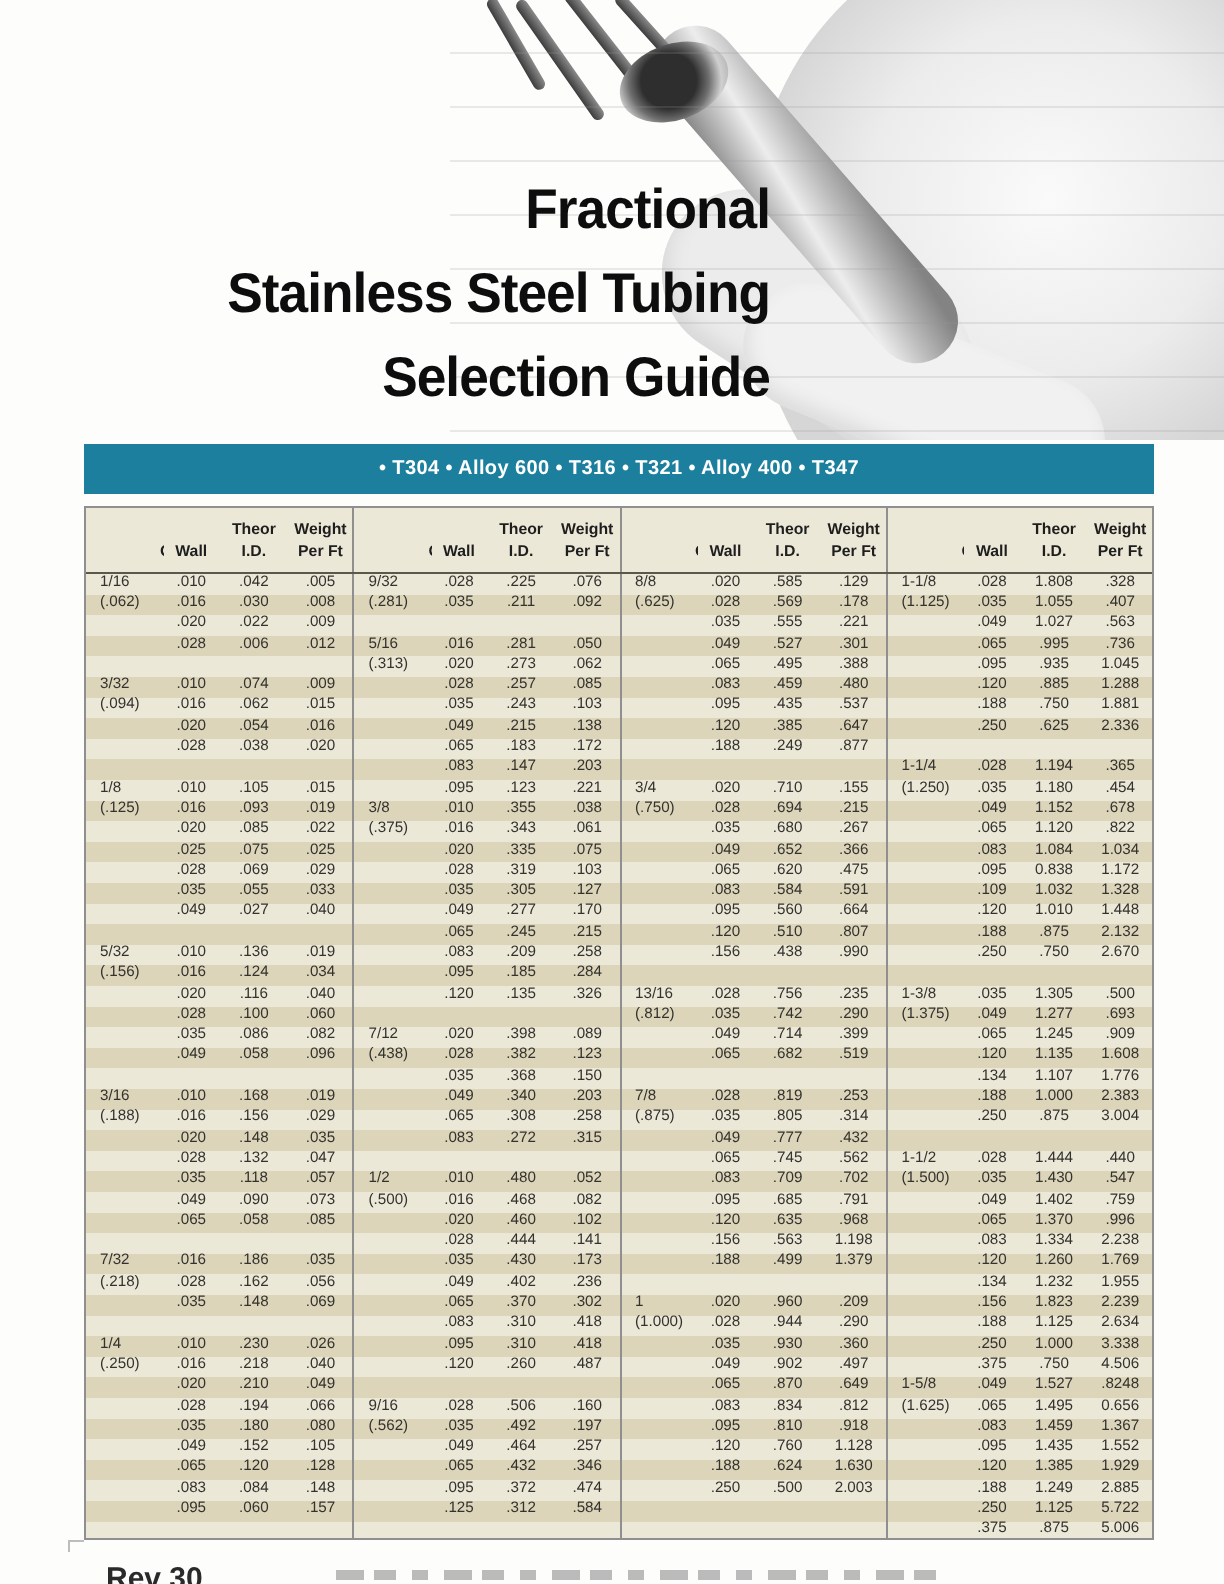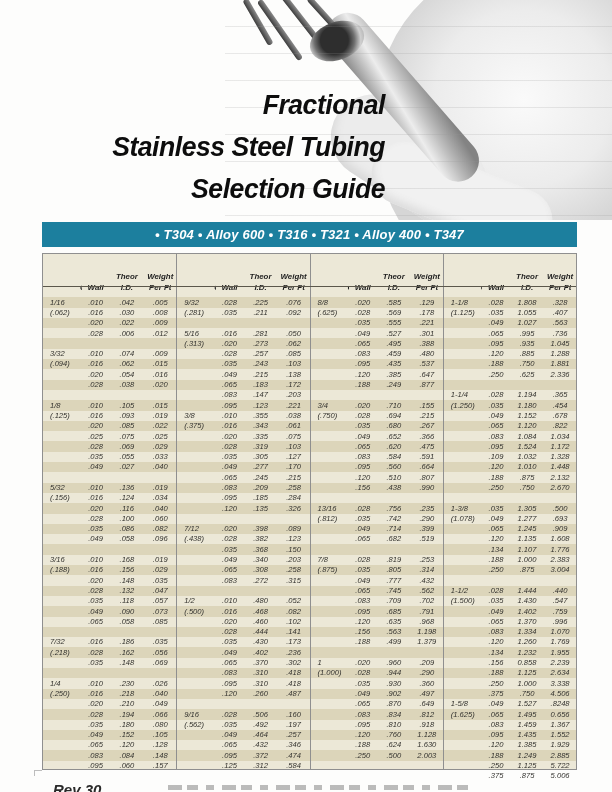--- a/index.html
+++ b/index.html
@@ -1,18 +1,18 @@
 <!DOCTYPE html>
 <html style="--banner: #1c7f9e; --row_light: #ece8d7; --row_dark: #dcd5ba; --border: #8f8f8f;"><head>
 <meta charset="utf-8">
 <style>
   html,body{margin:0;padding:0;}
   body{width:612px;height:792px;overflow:hidden;background:#fff;position:relative;
        font-family:"Liberation Sans", sans-serif;}
-  .page{position:absolute;inset:0;background:#fdfdfc;font-style:italic;}
+  .page{position:absolute;inset:0;background:#fdfdfc;}
 
   
   .photo{position:absolute;left:225px;top:0;width:387px;height:220px;overflow:hidden;}
   .photo .scanlines{position:absolute;inset:0;
      background:repeating-linear-gradient(to bottom, rgba(140,140,140,0) 0 26px, rgba(150,150,150,.20) 26px 27px);}
   .glove-main{position:absolute;right:-95px;top:-35px;width:340px;height:340px;
      background:radial-gradient(closest-side at 42% 42%, #fafafa, #ececec 62%, #d6d6d6);
      border-radius:46% 54% 42% 58%;transform:rotate(24deg);}
   .glove-thumb{position:absolute;right:118px;top:118px;width:170px;height:84px;background:#ececec;
      border-radius:44px;transform:rotate(33deg);box-shadow:inset 0 -6px 10px #d8d8d8;}
@@ -30,33 +30,33 @@
   .rod3{left:96px;top:-8px;height:46px;transform:rotate(-42deg);}
   .rod4{left:30px;top:-4px;height:52px;transform:rotate(-30deg);}
 
   
   .title{position:absolute;top:84px;left:0;width:385px;text-align:right;color:#0d0d0d;
      font-weight:bold;font-size:28px;line-height:42px;letter-spacing:-.5px;
      transform:scaleX(.95);transform-origin:100% 0;}
 
   
   .banner{position:absolute;left:42px;top:222px;width:535px;height:25px;background:var(--banner);
-     color:#fff;font-weight:bold;font-size:13px;line-height:25px;text-align:center;
+     color:#fff;font-weight:bold;font-size:10px;line-height:25px;text-align:center;
      letter-spacing:.2px;}
 
   
   .tablewrap{position:absolute;left:42px;top:253px;width:535px;height:517px;box-sizing:border-box;
      border:1px solid var(--border);background:var(--row_light);}
   .stripes{position:absolute;left:0;right:0;top:33px;bottom:0;
      background:repeating-linear-gradient(to bottom, var(--row_light) 0 10.3px, var(--row_dark) 10.3px 20.6px);}
   .hrule{position:absolute;left:0;right:0;top:32px;height:1px;background:#5b574b;z-index:3;}
   .groups{position:absolute;inset:0;display:flex;z-index:2;}
   .group{flex:1 1 25%;box-sizing:border-box;}
   .group + .group{border-left:1px solid var(--border);}
-  .ghead{padding-top:17px;height:26px;}
+  .ghead{padding-top:5px;height:26px;}
   .row,.hrow{display:grid;grid-template-columns:29% 21% 26% 24%;height:10.3px;align-items:center;}
   .hrow{font-weight:bold;font-size:7.9px;color:#1e1e1e;height:11px;}
   .row{font-size:7.6px;color:#33322e;}
   .spacer{height:10.3px;}
   .cell{text-align:center;overflow:hidden;white-space:nowrap;}
   .cell.od{text-align:left;padding-left:7px;}
   .hrow .cell.od{padding-left:7px;margin-left:30px;}
 
   
   .footer-left{position:absolute;left:53px;top:781px;font-size:15px;font-weight:bold;color:#2a2a2a;}
@@ -984,21 +984,21 @@
           </div>
           <div class="row">
             <div class="cell od"></div>
             <div class="cell">.083</div>
             <div class="cell">1.084</div>
             <div class="cell">1.034</div>
           </div>
           <div class="row">
             <div class="cell od"></div>
             <div class="cell">.095</div>
-            <div class="cell">1.524</div>
+            <div class="cell">0.838</div>
             <div class="cell">1.172</div>
           </div>
           <div class="row">
             <div class="cell od"></div>
             <div class="cell">.109</div>
             <div class="cell">1.032</div>
             <div class="cell">1.328</div>
           </div>
           <div class="row">
             <div class="cell od"></div>
@@ -1019,21 +1019,21 @@
             <div class="cell">2.670</div>
           </div>
           <div class="spacer"></div>
           <div class="row">
             <div class="cell od">1-3/8</div>
             <div class="cell">.035</div>
             <div class="cell">1.305</div>
             <div class="cell">.500</div>
           </div>
           <div class="row">
-            <div class="cell od">(1.078)</div>
+            <div class="cell od">(1.375)</div>
             <div class="cell">.049</div>
             <div class="cell">1.277</div>
             <div class="cell">.693</div>
           </div>
           <div class="row">
             <div class="cell od"></div>
             <div class="cell">.065</div>
             <div class="cell">1.245</div>
             <div class="cell">.909</div>
           </div>
@@ -1083,38 +1083,38 @@
           <div class="row">
             <div class="cell od"></div>
             <div class="cell">.065</div>
             <div class="cell">1.370</div>
             <div class="cell">.996</div>
           </div>
           <div class="row">
             <div class="cell od"></div>
             <div class="cell">.083</div>
             <div class="cell">1.334</div>
-            <div class="cell">1.070</div>
+            <div class="cell">2.238</div>
           </div>
           <div class="row">
             <div class="cell od"></div>
             <div class="cell">.120</div>
             <div class="cell">1.260</div>
             <div class="cell">1.769</div>
           </div>
           <div class="row">
             <div class="cell od"></div>
             <div class="cell">.134</div>
             <div class="cell">1.232</div>
             <div class="cell">1.955</div>
           </div>
           <div class="row">
             <div class="cell od"></div>
             <div class="cell">.156</div>
-            <div class="cell">0.858</div>
+            <div class="cell">1.823</div>
             <div class="cell">2.239</div>
           </div>
           <div class="row">
             <div class="cell od"></div>
             <div class="cell">.188</div>
             <div class="cell">1.125</div>
             <div class="cell">2.634</div>
           </div>
           <div class="row">
             <div class="cell od"></div>

